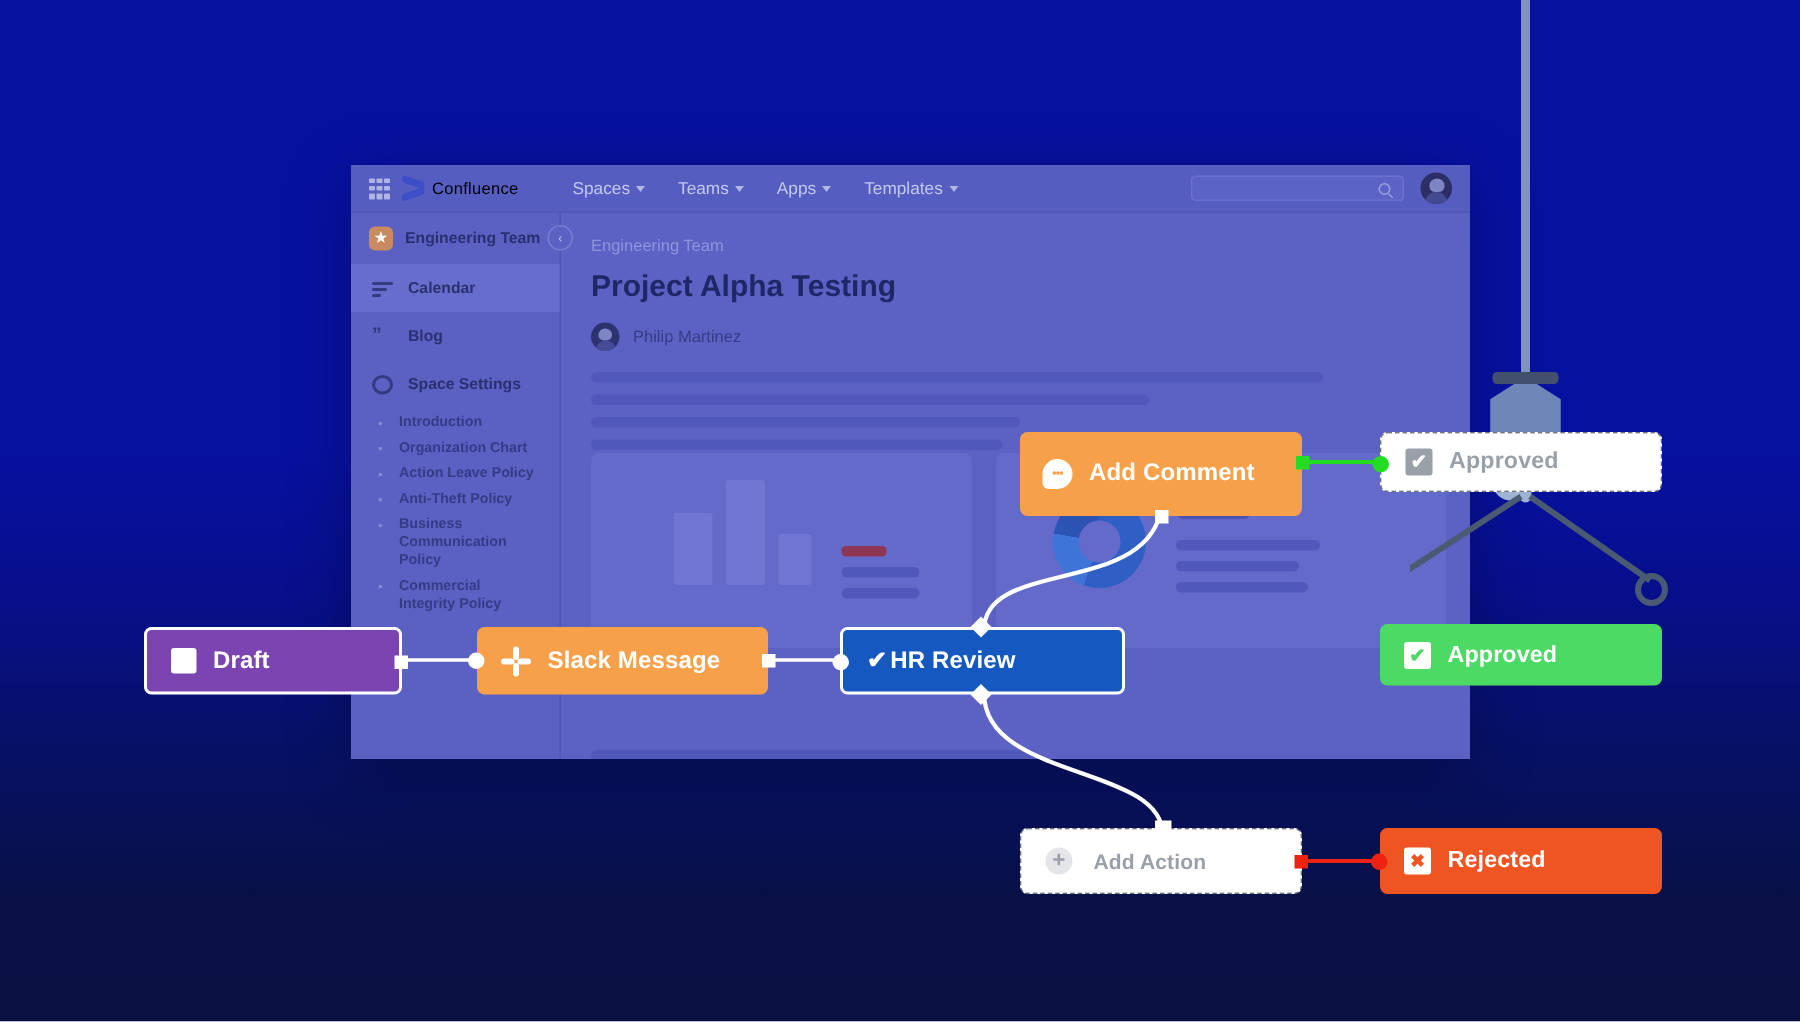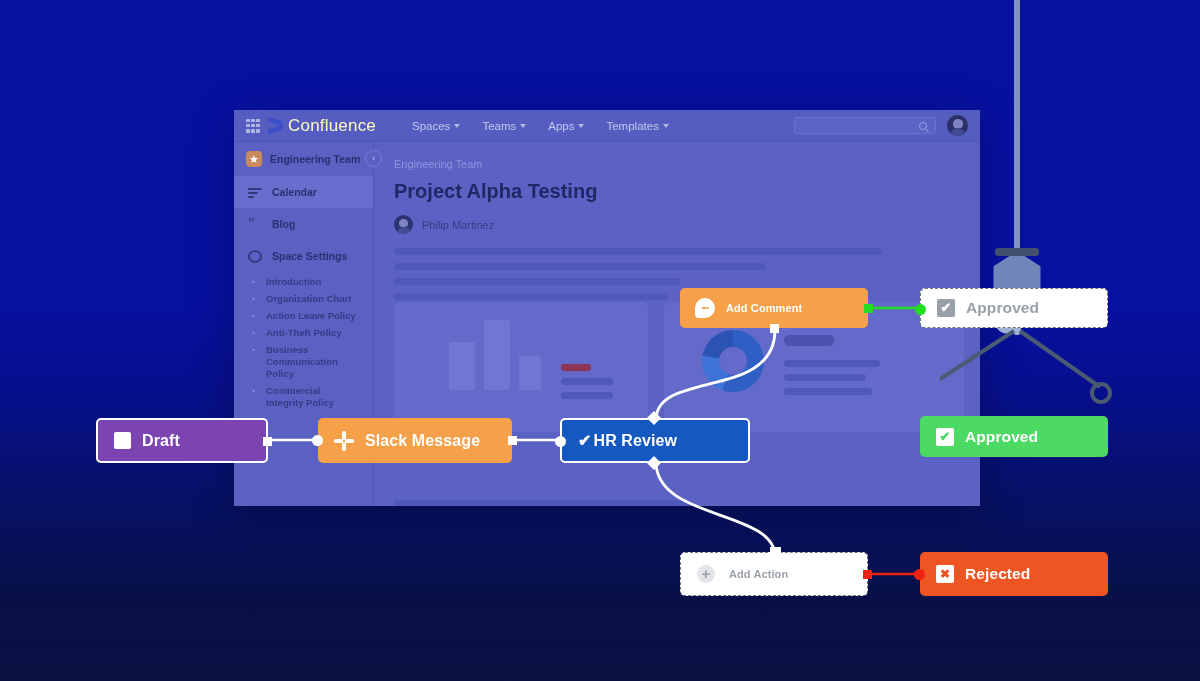--- a/index.html
+++ b/index.html
@@ -28,21 +28,21 @@
   .grid-icon { width: 14px; height: 14px; margin-left: 12px; margin-right: 8px;
      display: grid; grid-template-columns: repeat(3,1fr); grid-template-rows: repeat(3,1fr); gap: 1.5px; }
   .grid-icon i { background: #aeb4e6; border-radius: .5px; display:block; }
   .cf-logo { display: flex; align-items: center; gap: 5px; }
   .cf-mark { width: 15px; height: 13px; position: relative; }
   .cf-mark::before, .cf-mark::after {
     content:''; position:absolute; left:0; width:15px; height:5px; background:#3d4ec9; border-radius:2px;
   }
   .cf-mark::before { top:0; transform: skewY(18deg); }
   .cf-mark::after  { bottom:0; transform: skewY(-18deg); }
-  .cf-name { color:#fef9c3; font-size:17px; letter-spacing:.2px; }
+  .cf-name { color:#000000; font-size:11px; letter-spacing:.2px; }
   .topnav { display:flex; align-items:center; gap:22px; margin-left: 36px; }
   .topnav-item { color:#c3c8ee; font-size:11.5px; display:flex; align-items:center; gap:4px; }
   .caret { width:0;height:0;border-left:3.5px solid transparent;border-right:3.5px solid transparent;
      border-top:4px solid #b2b8e6; display:block; }
   .searchbox { position:absolute; right:44px; top:7px; width:142px; height:17px;
      background:#5b63c6; border:1px solid #6a71cf; border-radius:3px; }
   .search-glass { position:absolute; right:8px; top:4px; width:8px; height:8px;
      border:1.3px solid #9aa1dd; border-radius:50%; }
   .search-glass::after { content:''; position:absolute; right:-3px; bottom:-2px; width:4px; height:1.3px;
      background:#9aa1dd; transform:rotate(45deg); }
@@ -109,26 +109,26 @@
   
   #flow { position:absolute; inset:0; }
   .node {
     position:absolute; display:flex; align-items:center; gap:11px;
     border-radius:5px; padding:0 16px; color:#fff; font-weight:bold;
     font-size:16px; letter-spacing:.1px;
   }
   .n-draft   { left:96px;  top:418px; width:172px; height:45px; background:#7b44b0; border:2px solid #fff; }
   .n-slack   { left:318px; top:418px; width:194px; height:45px; background:#f6a04a; }
   .n-hr      { left:560px; top:418px; width:190px; height:45px; background:#1558bf; border:2px solid #fff; }
-  .n-comment { left:680px; top:288px; width:188px; height:40px; background:#f6a04a; font-size:11px;padding-left:15px; }
+  .n-comment { left:680px; top:288px; width:188px; height:56px; background:#f6a04a; font-size:16px;padding-left:15px; }
   .n-ghost-appr { left:920px; top:288px; width:188px; height:40px; background:#fff;
      border:1.6px dashed #6f7480; color:#9aa0aa; font-weight:bold; font-size:15.5px; }
   .n-appr    { left:920px; top:416px; width:188px; height:41px; background:#4cd964; font-size:15.5px; }
   .n-addact  { left:680px; top:552px; width:188px; height:44px; background:#fff;
-     border:1.6px dashed #6f7480; color:#9aa0aa; font-weight:bold; font-size:11px;gap:14px; }
+     border:1.6px dashed #6f7480; color:#9aa0aa; font-weight:bold; font-size:14px;gap:14px; }
   .n-rej     { left:920px; top:552px; width:188px; height:44px; background:#ee5522; font-size:15.5px; }
 
   .ic-square { width:17px;height:17px;background:#fff;border-radius:2px; flex:0 0 17px; }
   .ic-check-w { font-size:16px; line-height:1; }
   .ic-chk-box { width:18px;height:18px;background:#fff;border-radius:2px; flex:0 0 18px;
      position:relative; }
   .ic-chk-box::after { content:'✔'; position:absolute; inset:0; color:#4cd964;
      font-size:13px; line-height:18px; text-align:center; font-weight:bold; }
   .ic-chk-gray { width:18px;height:18px;background:#9aa0aa;border-radius:2px; flex:0 0 18px; position:relative; }
   .ic-chk-gray::after { content:'✔'; position:absolute; inset:0; color:#fff;

